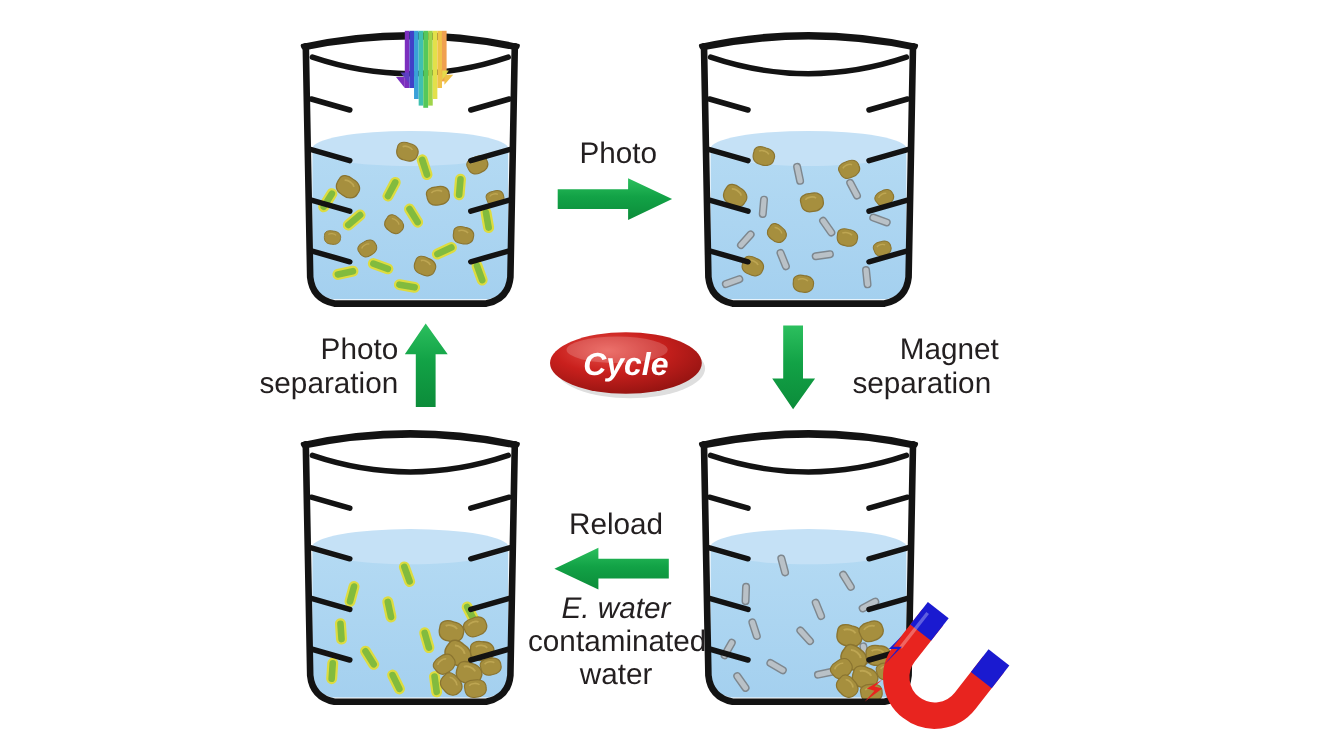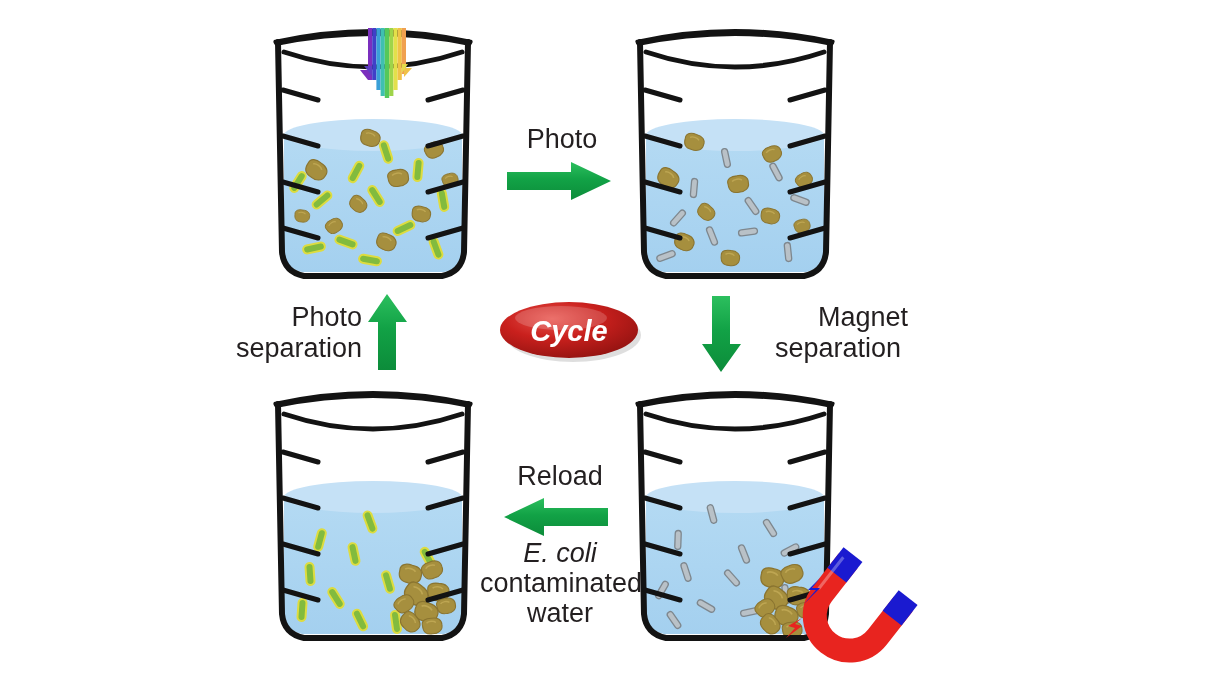--- a/index.html
+++ b/index.html
@@ -323,21 +323,21 @@
   </div>
   <div class="lbl" style="left:748px;top:302px;width:160px;text-align:right;">Magnet</div>
   <div class="lbl" style="left:748px;top:333px;width:180px;text-align:center;">separation</div>
 
   <div class="lbl" style="left:500px;top:461px;width:120px;">Reload</div>
   <div style="position:absolute;left:500px;top:496px;">
     <svg width="110" height="42" viewBox="0 0 110 42">
       <path d="M 108,12 L 44,12 L 44,2 L 4,21 L 44,40 L 44,30 L 108,30 Z" fill="url(#gArrow)"></path>
     </svg>
   </div>
-  <div class="lbl ital" style="left:500px;top:538px;width:120px;">E. coli</div>
+  <div class="lbl ital" style="left:500px;top:538px;width:120px;">E. water</div>
   <div class="lbl" style="left:500px;top:598px;width:120px;">water</div>
   <div class="lbl" style="left:480px;top:568px;width:160px;">contaminated</div>
 
   <div class="lbl" style="left:232px;top:302px;width:130px;text-align:right;">Photo</div>
   <div class="lbl" style="left:212px;top:333px;width:150px;text-align:right;">separation</div>
   <div style="position:absolute;left:366px;top:292px;">
     <svg width="44" height="80" viewBox="0 0 44 80">
       <path d="M 12,78 L 30,78 L 30,30 L 41,30 L 21,2 L 2,30 L 12,30 Z" fill="url(#gArrow)"></path>
     </svg>
   </div>

